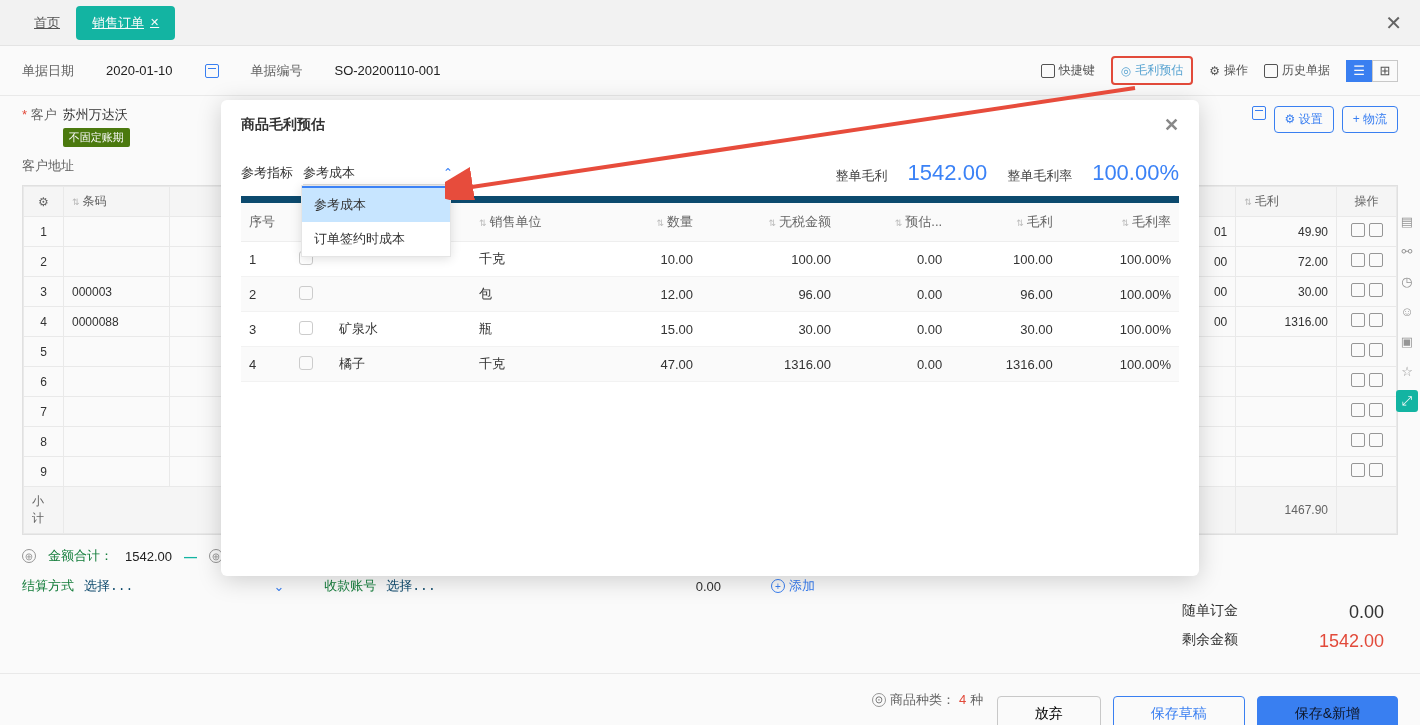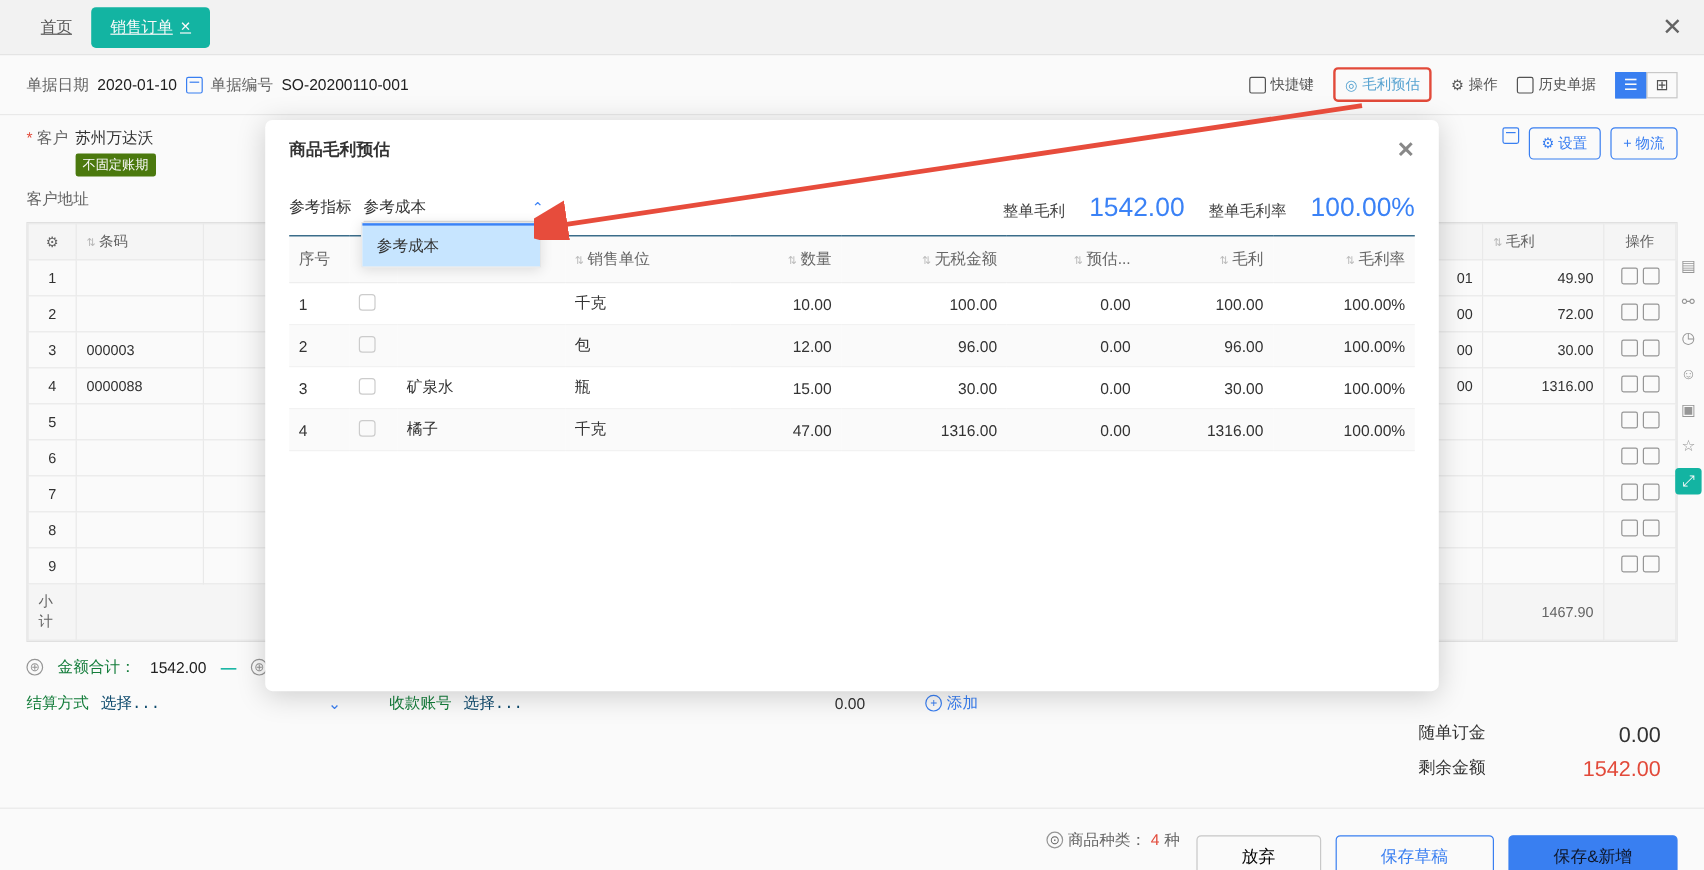--- a/index.html
+++ b/index.html
@@ -41,21 +41,21 @@
       margin-left: auto;
       font-size: 20px;
       color: #666;
       cursor: pointer;
     }
     
     .header-row {
       display: flex;
       align-items: center;
       padding: 10px 22px;
-      gap: 7px;
+      gap: 32px;
       border-bottom: 1px solid #eee;
     }
     .hr-label { color: #666; }
     .hr-val { color: #222; font-weight: 500; }
     .cal-icon { width: 14px; height: 14px; border: 1px solid #3b82f6; border-radius: 2px; position: relative; }
     .cal-icon::before { content: ""; position: absolute; top: 3px; left: 2px; right: 2px; height: 1px; background: #3b82f6; }
     .header-actions {
       margin-left: auto;
       display: flex;
       align-items: center;
@@ -276,21 +276,21 @@
     }
     .ms-label { color: #444; }
     .ms-val { color: #3b82f6; font-size: 22px; font-weight: 500; }
     .modal-table-wrap { padding: 0 20px; }
     .modal-table { width: 100%; border-collapse: collapse; font-size: 13px; }
     .modal-table th {
       background: #fafafa;
       color: #666;
       font-weight: normal;
       padding: 10px 8px;
-      border-top: 1px solid #0c4a6e;
+      border-top: 7px solid #0c4a6e;
       border-bottom: 1px solid #eee;
       text-align: right;
     }
     .modal-table th:first-child, .modal-table th:nth-child(2), .modal-table th:nth-child(3), .modal-table th:nth-child(4) { text-align: left; }
     .modal-table td {
       padding: 8px 8px;
       border-bottom: 1px solid #f2f2f2;
       text-align: right;
     }
     .modal-table td:first-child, .modal-table td:nth-child(2), .modal-table td:nth-child(3), .modal-table td:nth-child(4) { text-align: left; }
@@ -551,20 +551,21 @@
       <span>商品毛利预估</span>
       <span class="modal-close">✕</span>
     </div>
     <div class="modal-filter">
       <span>参考指标</span>
       <div class="filter-select">
         <input class="fs-input" value="参考成本" style="">
         <span class="fs-caret">⌄</span>
         <div class="fs-dropdown">
           <div class="fs-opt sel">参考成本</div>
+          <div class="fs-opt">订单签约时成本</div>
         </div>
       </div>
       <div class="modal-stats">
         <span class="ms-label">整单毛利</span>
         <span class="ms-val">1542.00</span>
         <span class="ms-label">整单毛利率</span>
         <span class="ms-val">100.00%</span>
       </div>
     </div>
     <div class="modal-table-wrap">

